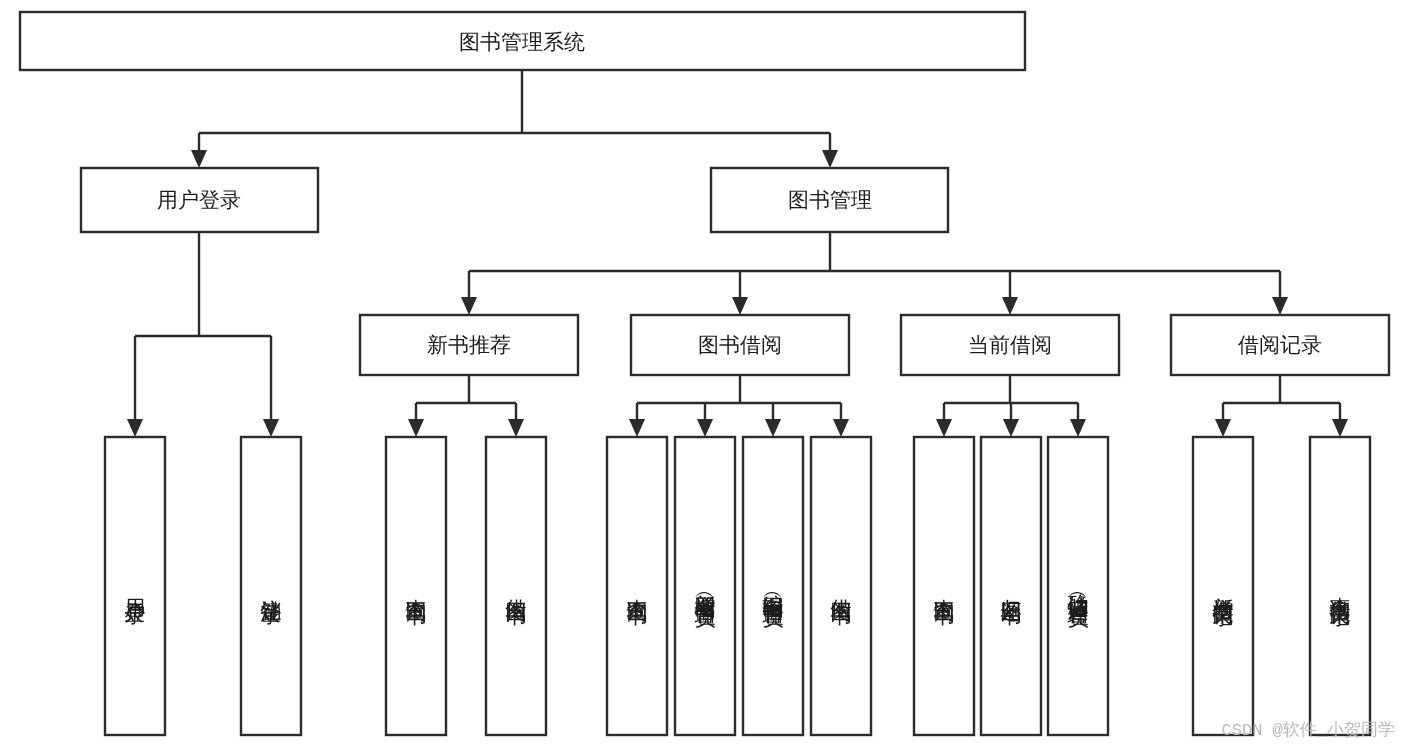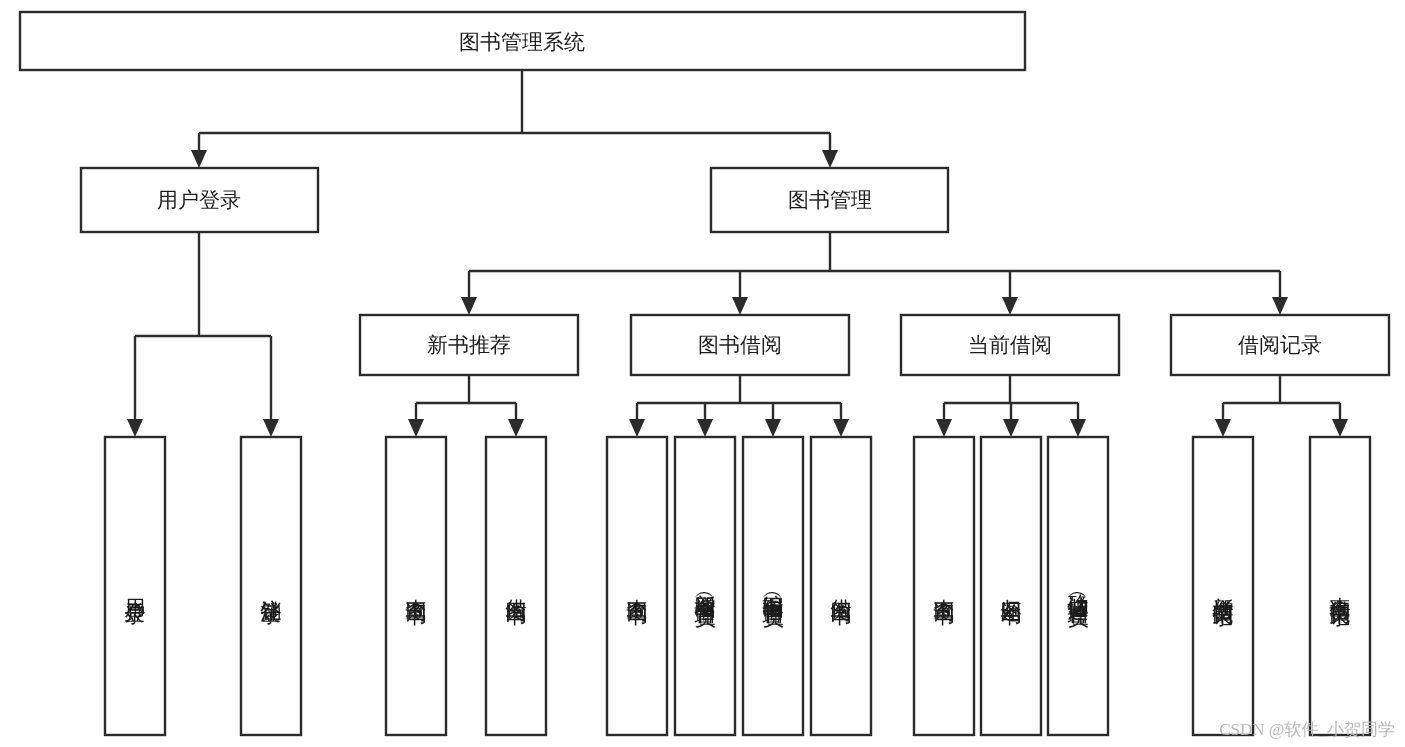--- a/index.html
+++ b/index.html
@@ -56,21 +56,21 @@
     writing-mode: vertical-rl;
     text-orientation: upright;
     dominant-baseline: central;
     text-anchor: middle;
     letter-spacing: 2px;
   }
   .watermark {
     position: absolute;
     right: 10px;
     bottom: 6px;
-    font-family: Liberation Serif, serif;
+    font-family: Liberation Mono, monospace;
     font-size: 17px;
     color: #b9b9b9;
     white-space: nowrap;
     pointer-events: none;
   }
 </style>
 </head>
 <body>
 
 <div id="diagram-root">

